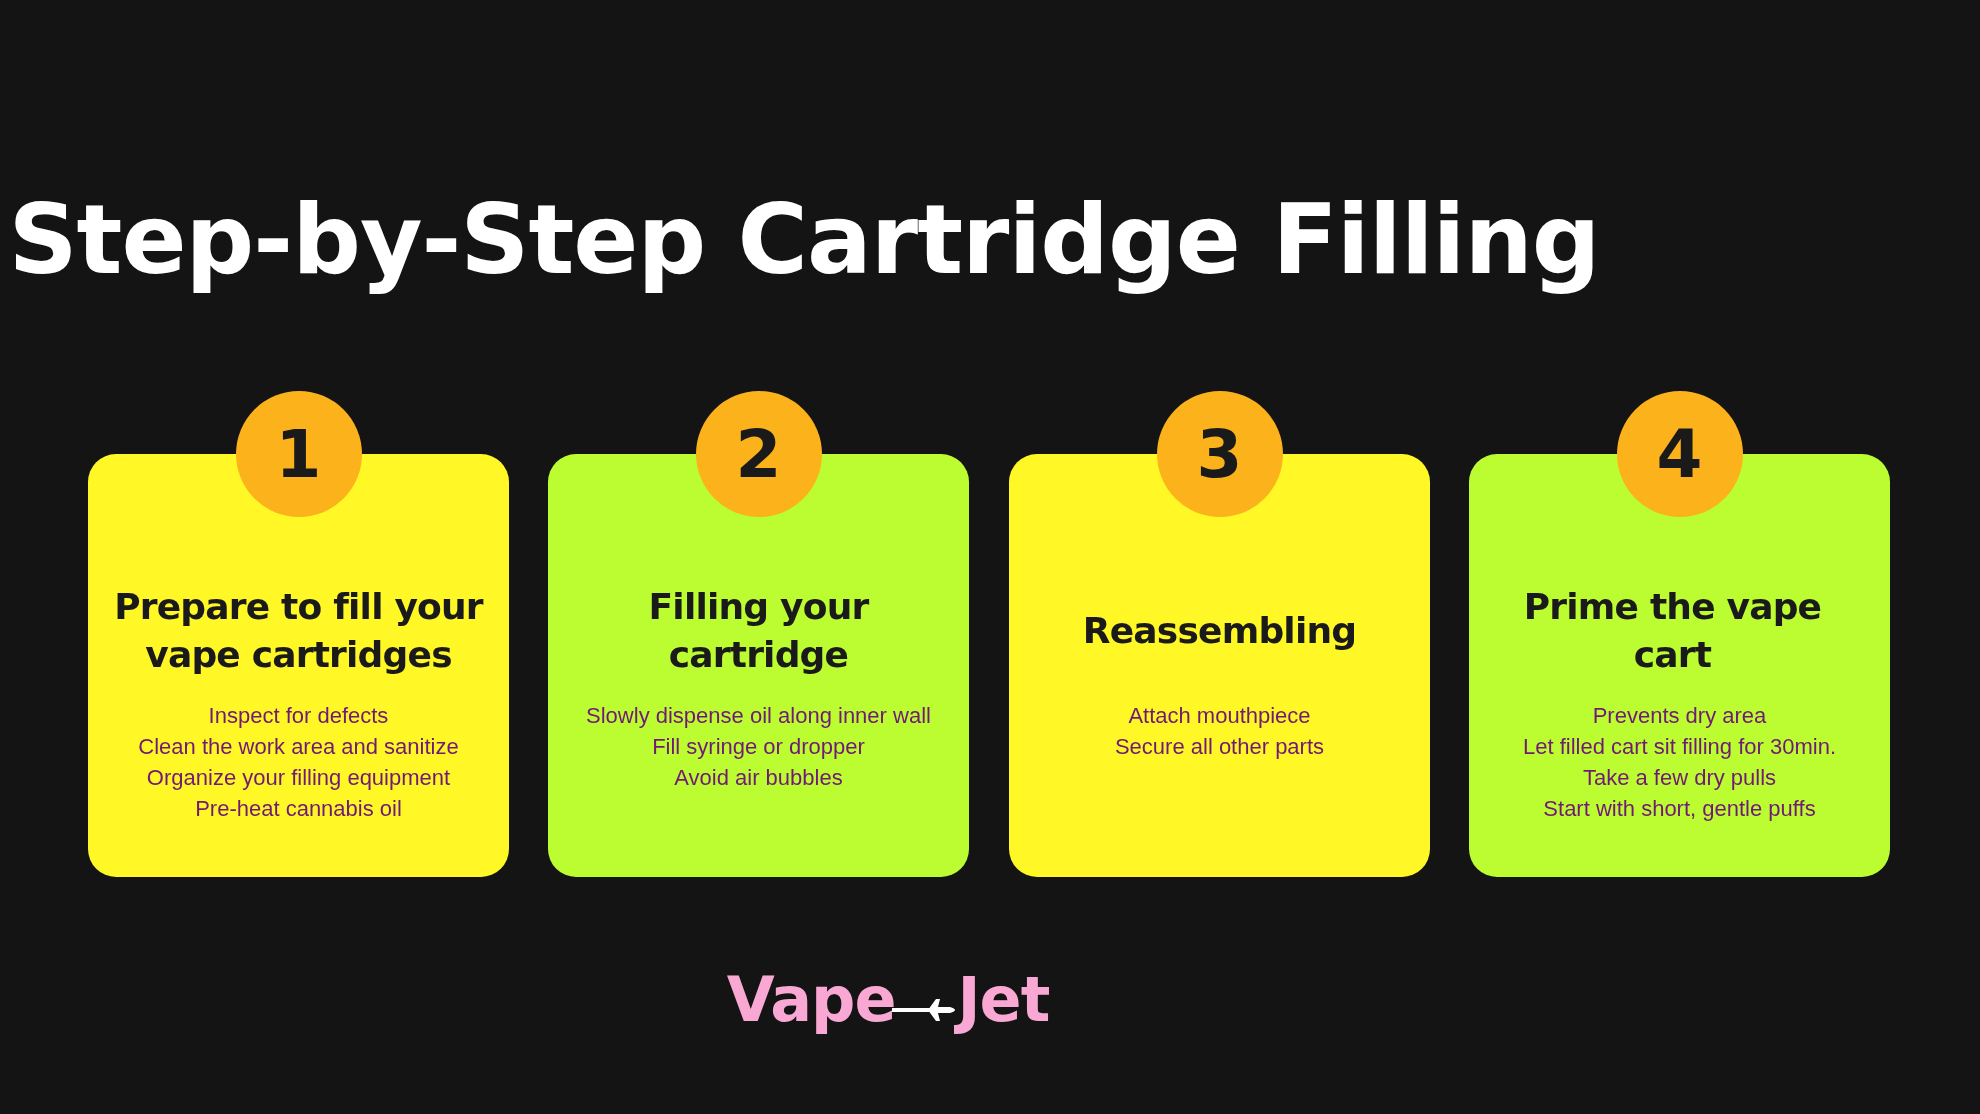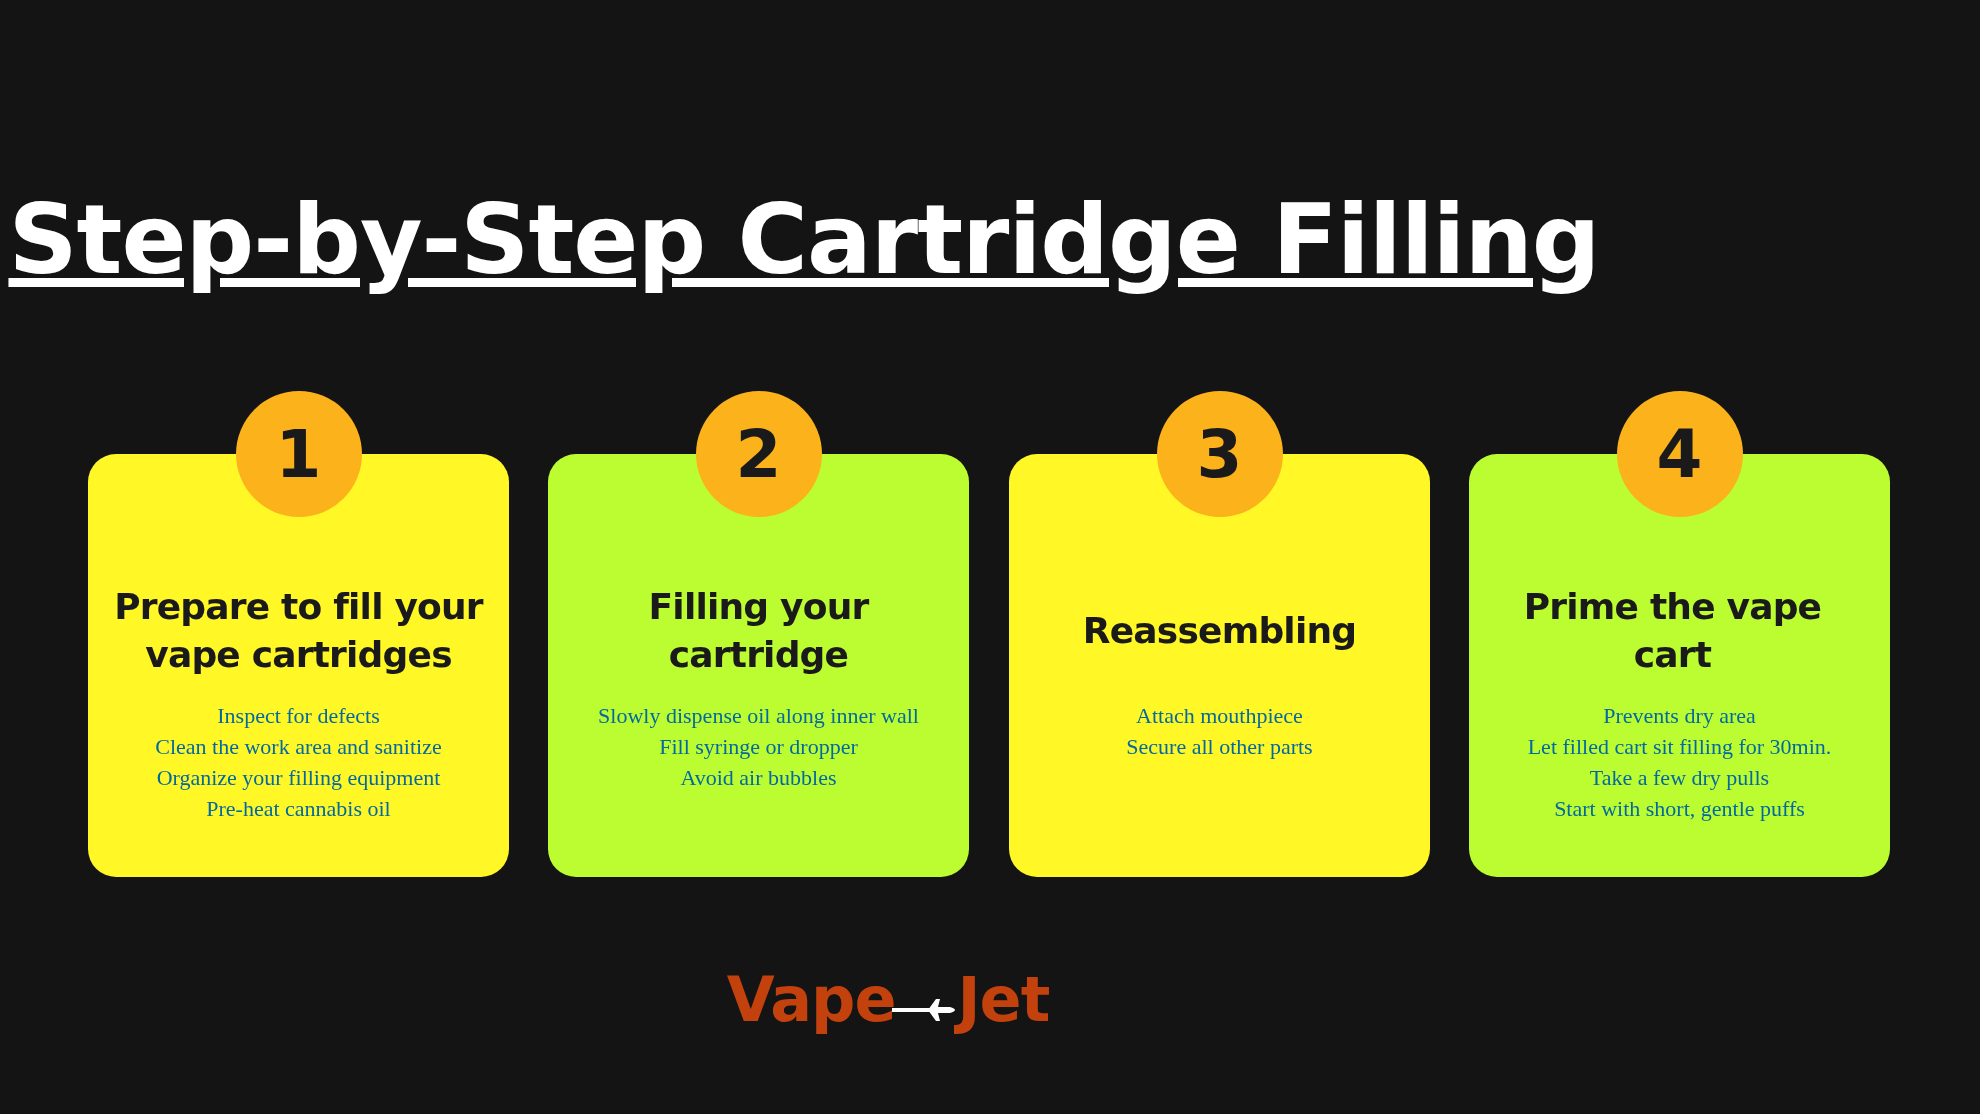--- a/index.html
+++ b/index.html
@@ -3,21 +3,21 @@
 <meta charset="utf-8">
 <style>
   html, body { margin:0; padding:0; }
   body {
     width:1980px; height:1114px; background:#141414; position:relative; overflow:hidden;
     font-family: "DejaVu Sans", sans-serif;
   }
   .title {
     position:absolute; top:180px; left:0; width:1608px; text-align:center;
     color:#ffffff; font-family:"DejaVu Sans", sans-serif; font-weight:bold;
-    font-size:96px; letter-spacing:-1px; line-height:120px;text-decoration:underline;
+    font-size:96px; letter-spacing:-1px; line-height:120px;
   }
   .cards { position:absolute; top:0; left:0; width:1980px; height:1114px; }
   .card {
     position:absolute; top:454px; height:423px; width:421px; border-radius:28px;
     box-sizing:border-box; text-align:center; color:#1a1a1a;
   }
   .card.yellow { background:#fff726; }
   .card.lime { background:#bcfd31; }
   .badge {
     position:absolute; top:-63px; left:50%; margin-left:-63px; width:126px; height:126px;
@@ -25,26 +25,26 @@
     font-family:"DejaVu Sans", sans-serif; font-weight:bold; font-size:66px; color:#1a1a1a;
   }
   .card-title {
     position:absolute; top:122px; left:10px; right:10px; height:110px;
     display:flex; align-items:center; justify-content:center;
     font-family:"DejaVu Sans", sans-serif; font-weight:bold; font-size:36px; line-height:48px;
     letter-spacing:-0.8px;
   }
   .card-body {
     position:absolute; top:246px; left:6px; right:6px;
-    font-family:Liberation Serif, serif; font-size:22px; line-height:31px; color:#0369a1;
+    font-family:Liberation Sans, sans-serif; font-size:22px; line-height:31px; color:#701a75;
   }
   .card-body div { white-space:nowrap; }
   .logo {
     position:absolute; top:960px; left:0; width:1776px; text-align:center;
-    color:#c2410c; font-family:"DejaVu Sans", sans-serif; font-weight:bold; font-size:62px;
+    color:#f9a8d4; font-family:"DejaVu Sans", sans-serif; font-weight:bold; font-size:62px;
     line-height:80px; letter-spacing:-1px;
   }
   .logo .plane { display:inline-block; vertical-align:middle; margin:0 -4px; }
 </style>
 </head>
 <body>
 
 <div class="title">Step-by-Step Cartridge Filling</div>
 
 <div class="cards">

